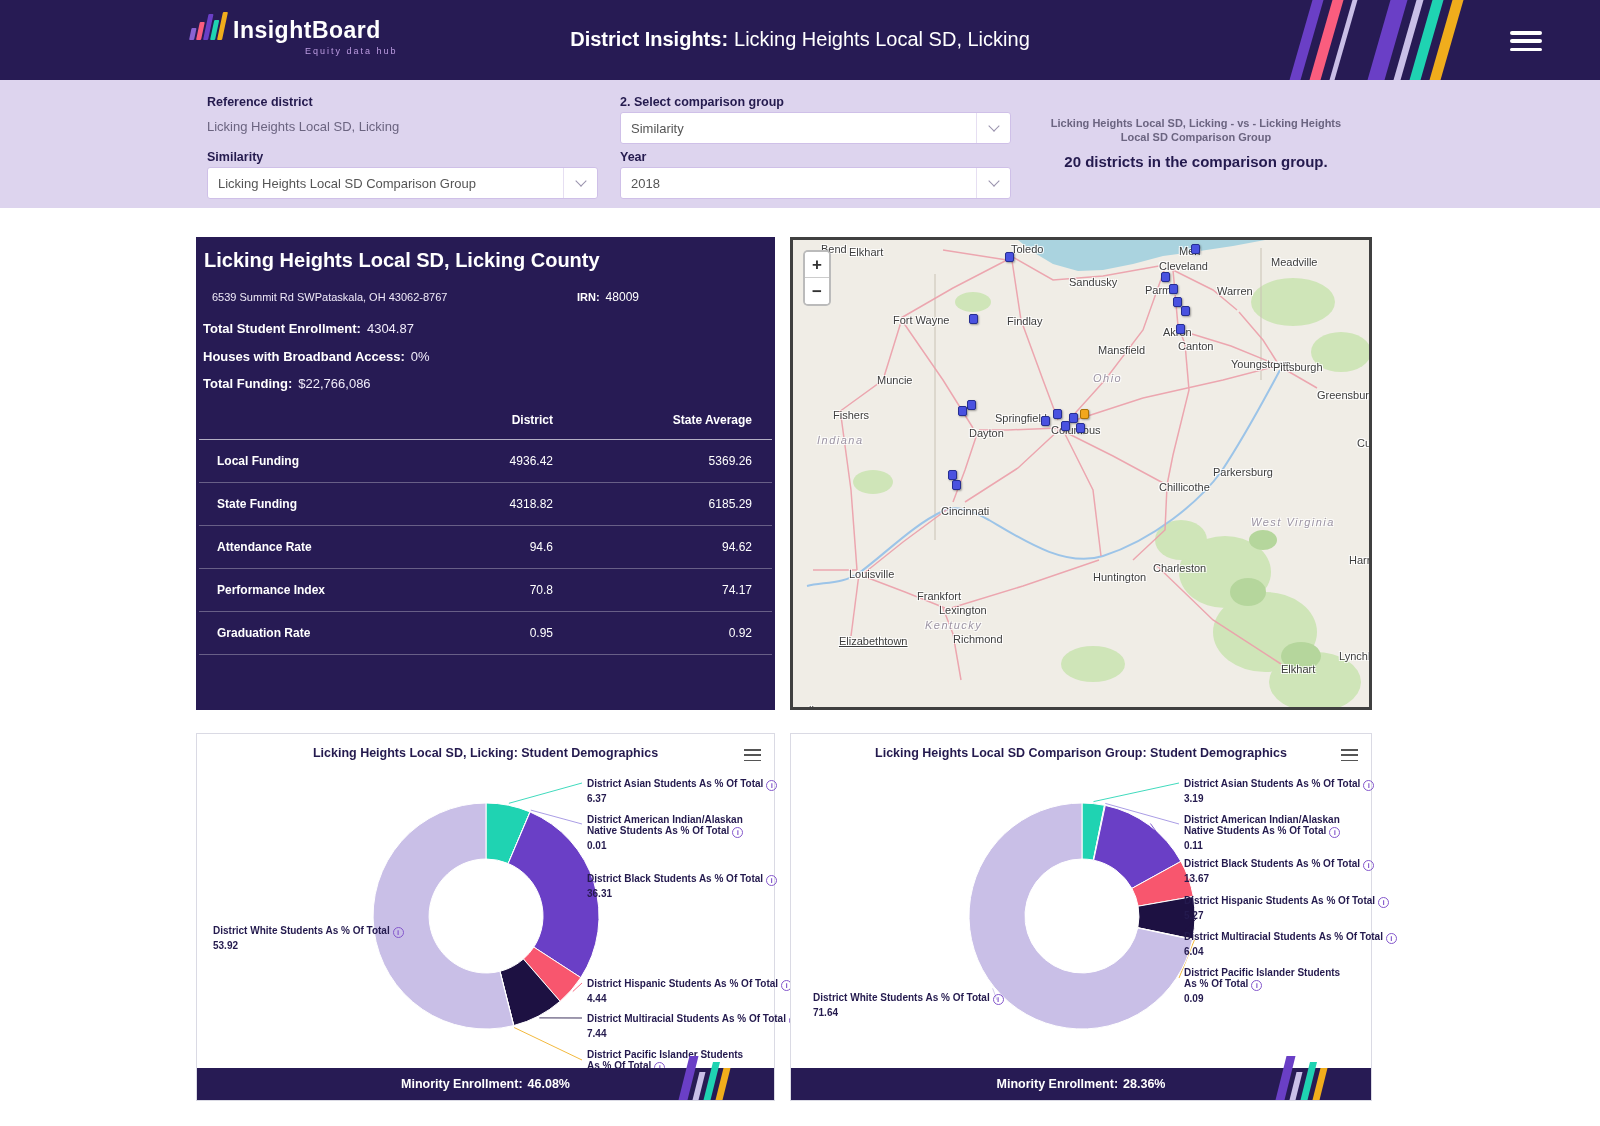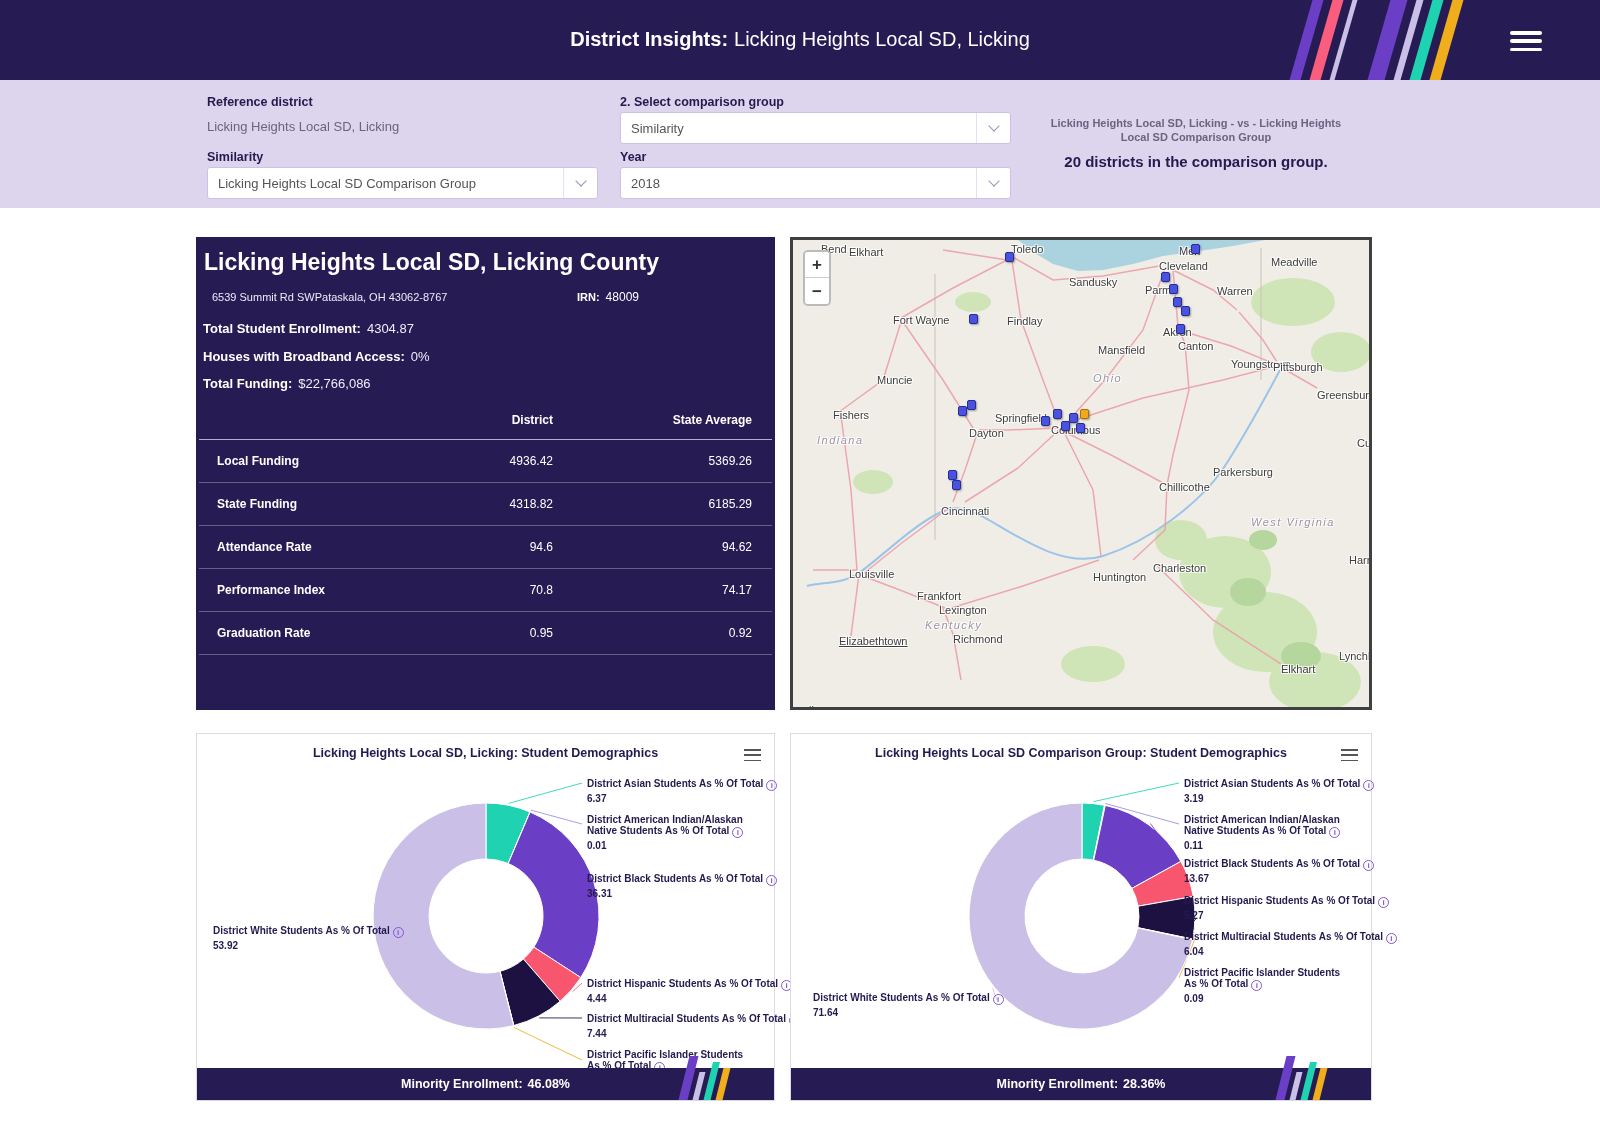--- a/index.html
+++ b/index.html
@@ -35,21 +35,21 @@
 .p4{top:87px}.p2s{top:32px}
 .f-select-text{flex:1;padding-left:10px;font-size:13px;color:#555;white-space:nowrap;overflow:hidden}
 .f-chevron{width:34px;height:100%;border-left:1px solid #e6dff2;display:flex;align-items:center;justify-content:center}
 .f-chevron i{width:8px;height:8px;border-right:1.5px solid #9a93ad;border-bottom:1.5px solid #9a93ad;transform:rotate(45deg);margin-top:-4px}
 .f-right{position:absolute;left:1040px;top:0;width:312px;height:128px;text-align:center}
 .f-vs{position:absolute;top:36px;left:0;width:100%;font-size:11px;font-weight:bold;color:#6b6480;line-height:14px}
 .f-count{position:absolute;top:73px;left:0;width:100%;font-size:15px;font-weight:bold;color:#241a4e}
 
 
 .info-card{position:absolute;left:196px;top:237px;width:579px;height:473px;background:#271b54;color:#fff}
-.ic-title{position:absolute;left:8px;top:12px;font-size:23px;font-weight:600}
+.ic-title{position:absolute;left:8px;top:12px;font-size:20px;font-weight:600}
 .ic-addr{position:absolute;left:16px;top:54px;font-size:11px;color:#efeaf8}
 .ic-irn{position:absolute;left:381px;top:53px;font-size:12px}
 .ic-irn b{font-size:11px;margin-right:6px}
 .stat{position:absolute;left:7px;font-size:12px;font-weight:bold;white-space:nowrap}
 .stat span{font-weight:400;font-size:13px;margin-left:6px;color:#f0ecfa}
 .s1{top:84px}.s2{top:112px}.s3{top:139px}
 .d-table{position:absolute;left:3px;top:164px;width:573px;border-collapse:collapse;table-layout:fixed;font-size:12px;color:#fff}
 .d-table th{font-weight:bold;padding:12px 0 12px;border-bottom:1px solid rgba(255,255,255,.65)}
 .d-table td{padding:14px 0;border-bottom:1px solid rgba(255,255,255,.3)}
 .d-table .lbl{text-align:left;padding-left:18px;font-weight:bold}
@@ -85,20 +85,33 @@
 .chart-footer .fl{font-weight:bold}
 .chart-footer .fv{font-weight:bold;margin-left:5px}
 .deco-bars{position:absolute;right:46px;bottom:0;display:flex;align-items:flex-end;gap:5px;transform:skewX(-14deg);z-index:5}
 .deco-bars span{display:block}
 .db1{width:9px;height:44px;background:#6a3fc6}.db2{width:6px;height:28px;background:#c9bfe7}.db3{width:7px;height:38px;background:#1fd3b2}.db4{width:7px;height:32px;background:#f0ad1c}
 </style>
 </head>
 <body>
 
 <header class="header">
+  <div class="logo">
+    <div class="logo-bars">
+      <span class="lb1"></span>
+        <span class="lb2"></span>
+        <span class="lb3"></span>
+        <span class="lb4"></span>
+        <span class="lb5"></span>
+    </div>
+    <div class="logo-text">
+      <div class="logo-title">InsightBoard</div>
+      <div class="logo-sub">Equity data hub</div>
+    </div>
+  </div>
   <div class="header-title">
     <b>District Insights:</b><span>Licking Heights Local SD, Licking</span>
   </div>
   <div class="header-deco">
     <span class="hd1"></span>
       <span class="hd2"></span>
       <span class="hd3"></span>
       <span class="hd4"></span>
       <span class="hd5"></span>
       <span class="hd6"></span>

